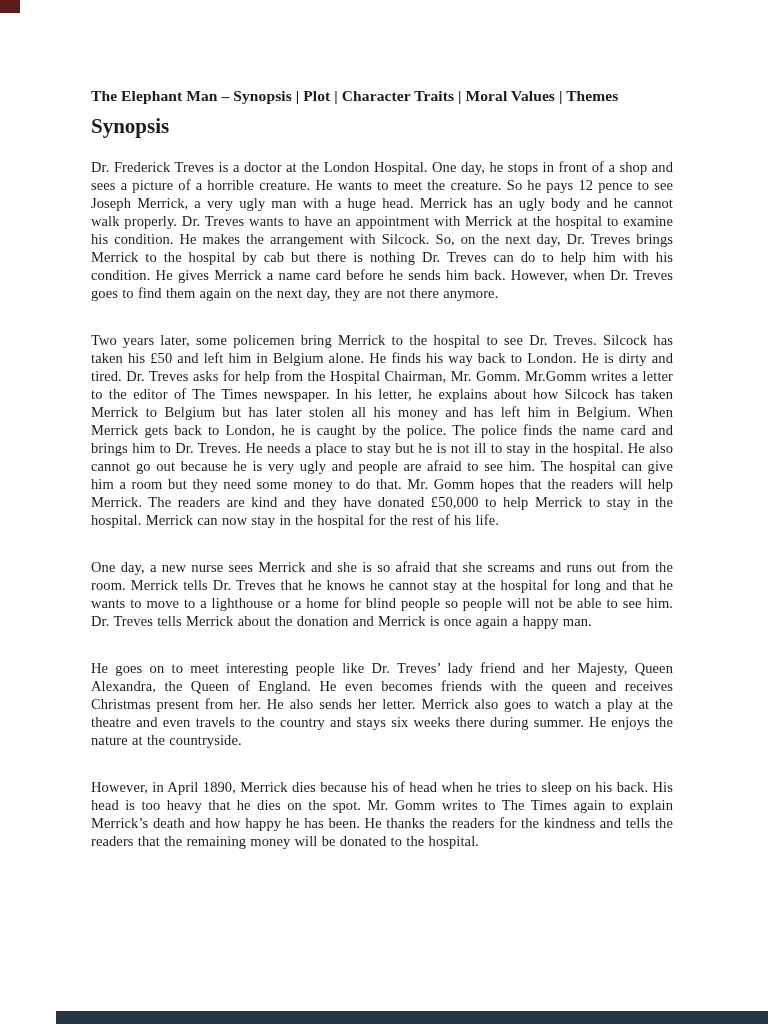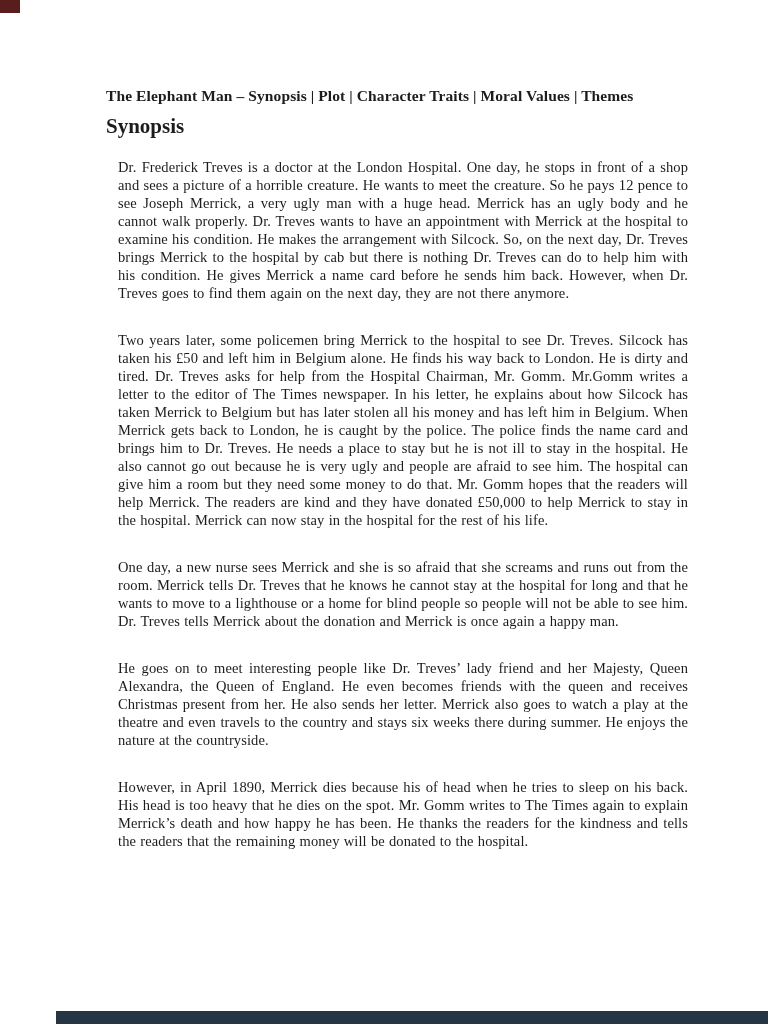--- a/index.html
+++ b/index.html
@@ -31,21 +31,21 @@
     position: absolute;
     bottom: 0;
     left: 56px;
     right: 0;
     height: 13px;
     background: var(--bottom_bar, #263544);
   }
   .content {
     position: absolute;
     top: 0;
-    left: 106px;
+    left: 91px;
     width: 582px;
     padding-top: 86px;
     color: var(--text, #1c1c1c);
   }
   h1.doc-title {
     font-size: 15.5px;
     line-height: 19px;
     font-weight: bold;
     margin: 0 0 12px 0;
     white-space: nowrap;
@@ -53,21 +53,21 @@
   }
   h2.doc-heading {
     font-size: 21px;
     line-height: 19px;
     font-weight: bold;
     margin: 0 0 22px 0;
   }
   p.doc-paragraph {
     font-size: 14.5px;
     line-height: 18px;
-    margin: 0 0 29px 12px;
+    margin: 0 0 29px 0;
     text-align: justify;
     text-justify: inter-word;
     letter-spacing: 0.1px;
     word-spacing: 0.5px;
   }
 </style>
 </head>
 <body>
 
 <div class="doc-page">

